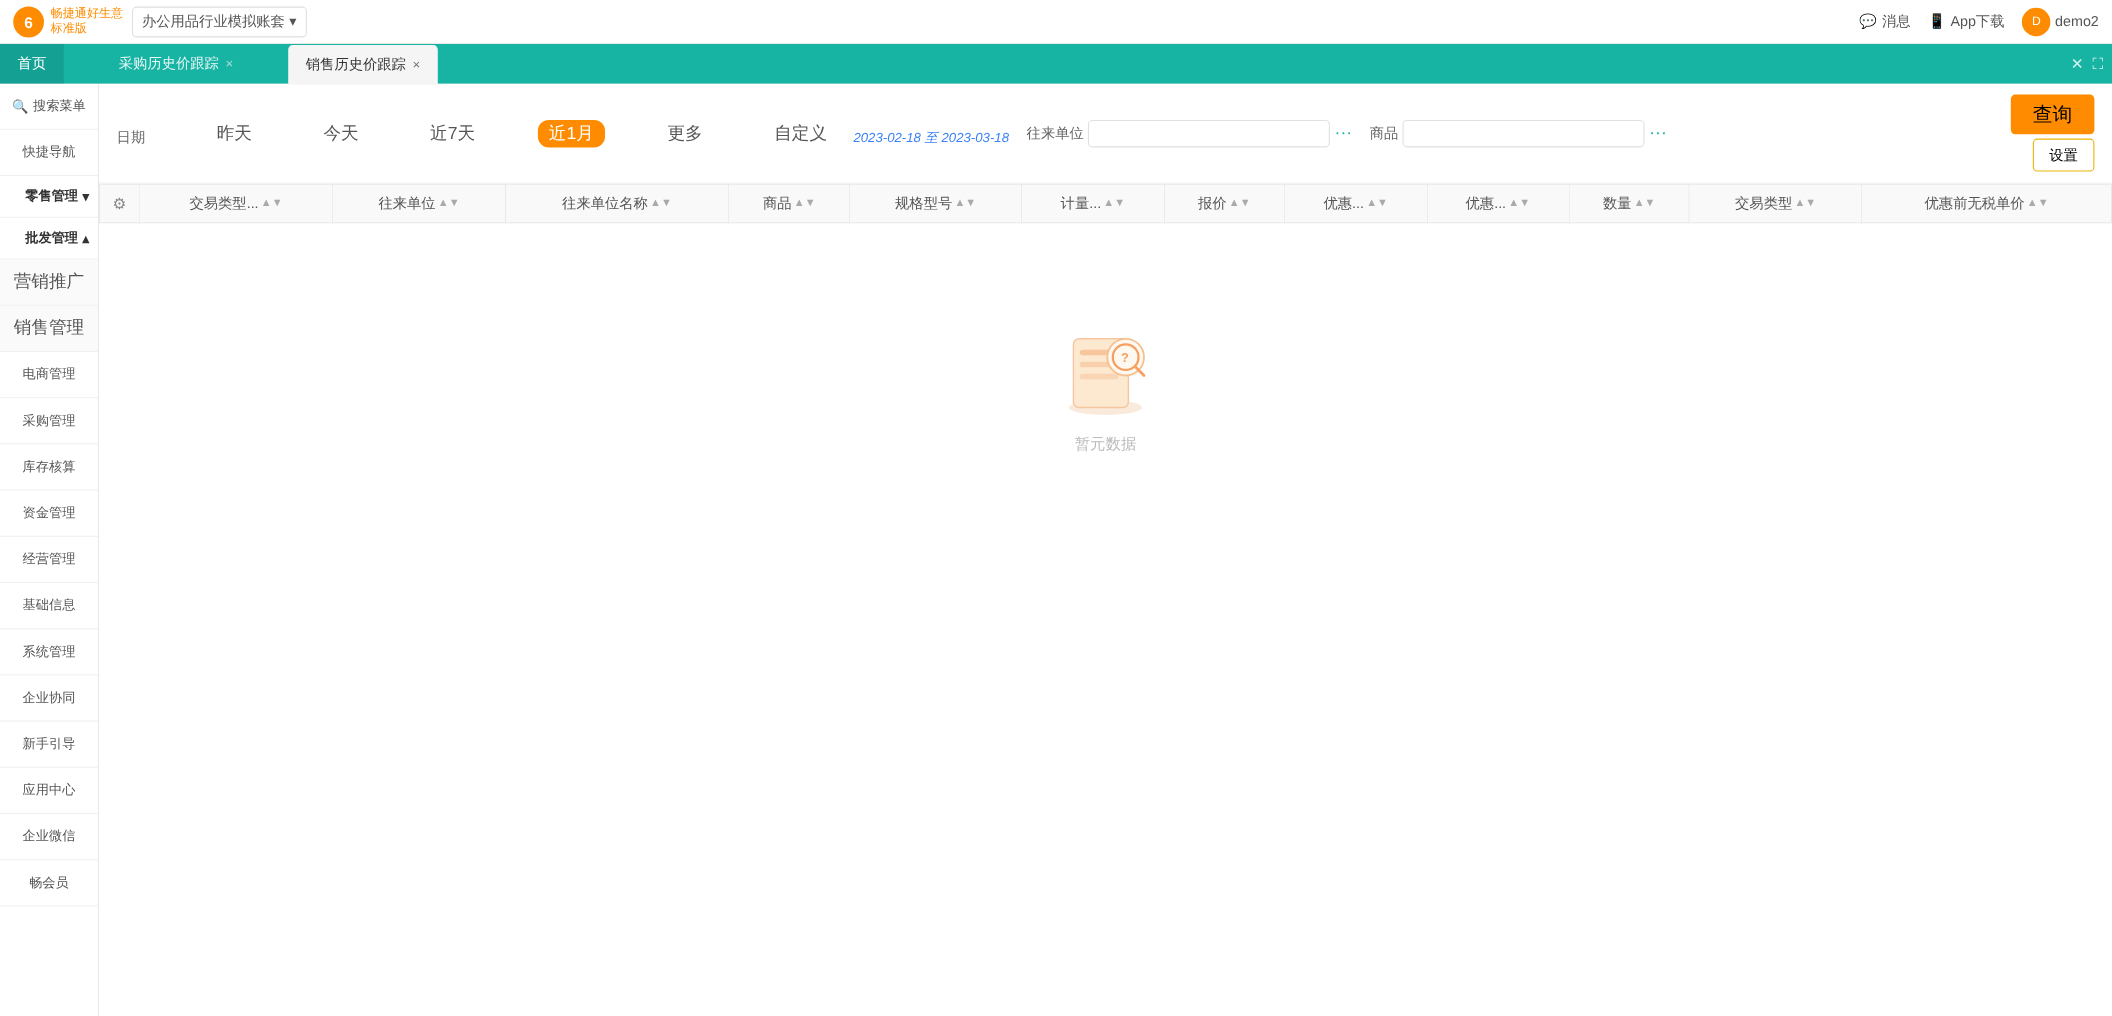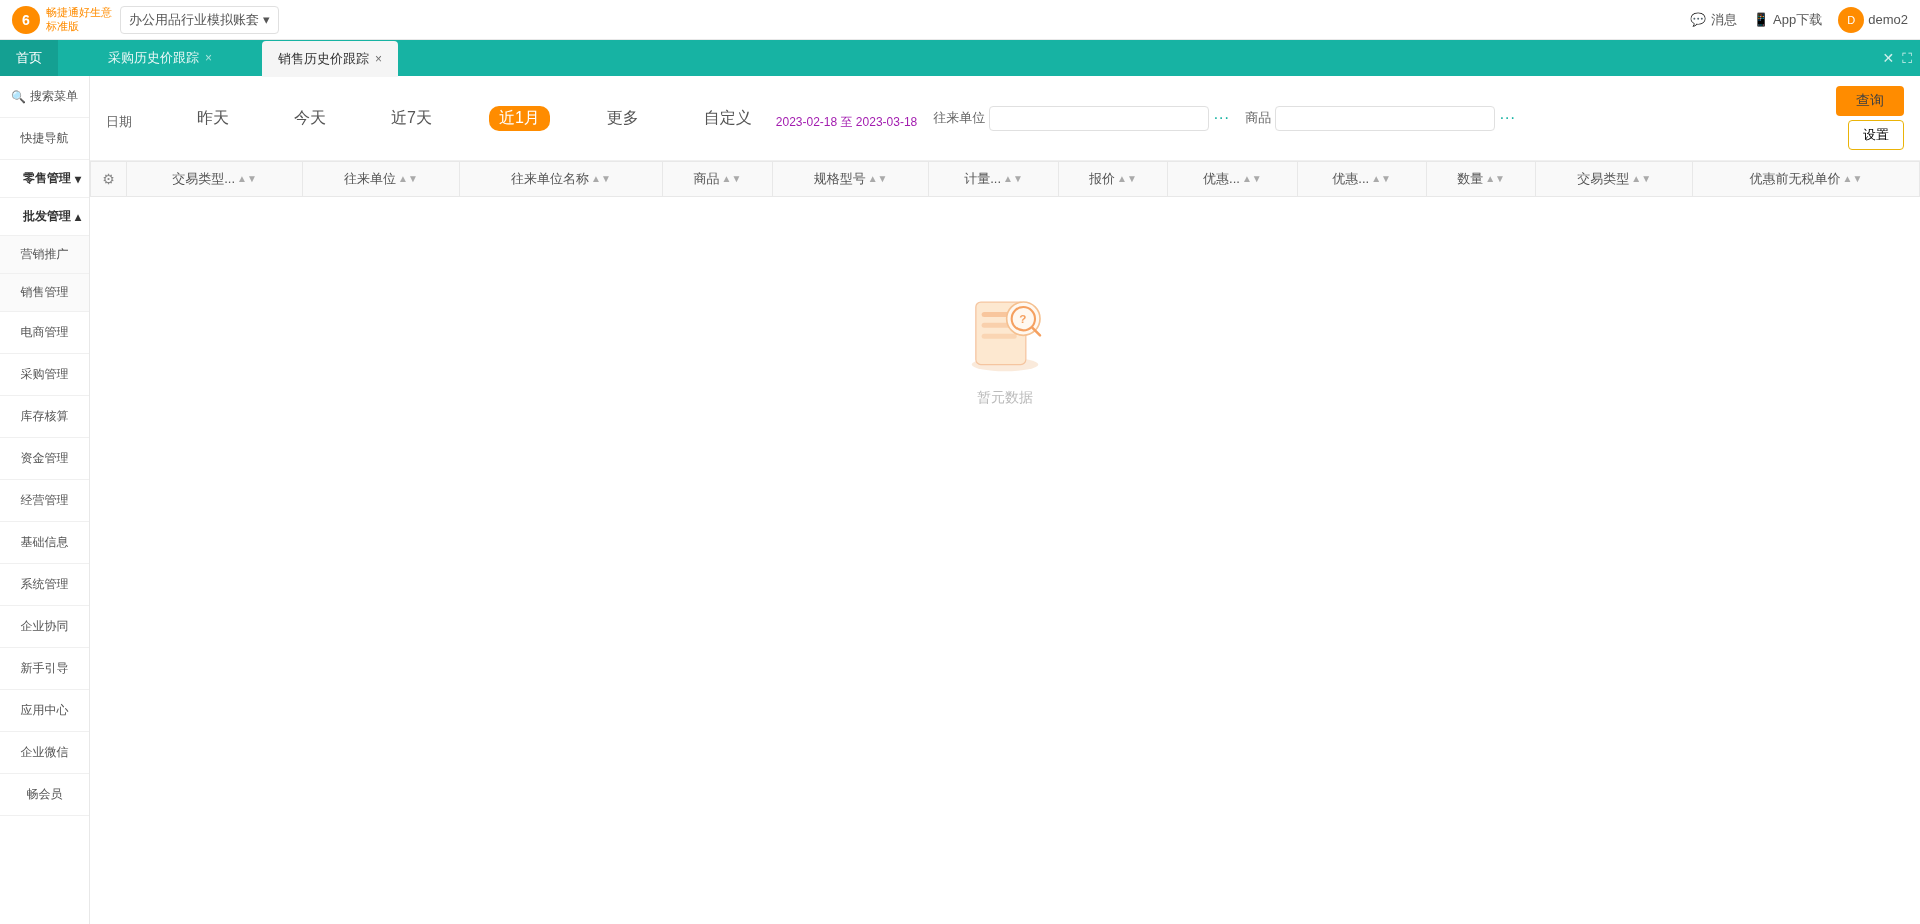--- a/index.html
+++ b/index.html
@@ -88,21 +88,21 @@
       display: flex;
       align-items: center;
       justify-content: flex-end;
       gap: 4px;
       border-bottom: 1px solid #f0f0f0;
     }
     .sidebar-sub-item {
       padding: 10px 8px;
       text-align: center;
       cursor: pointer;
-      font-size: 12px;
+      font-size: 16px;
       color: #555;
       border-bottom: 1px solid #f0f0f0;
       background: #fafafa;
     }
 
     
     .content-area {
       flex: 1;
       display: flex;
       flex-direction: column;
@@ -150,40 +150,40 @@
       padding: 2px 8px;
       border-radius: 3px;
       font-size: 16px;
       cursor: pointer;
       border: none;
       background: transparent;
       color: #555;
       margin-left: 45px;
     }
     .date-btn.active { background: #ff8c00; color: white; border-radius: 10px; padding: 2px 10px; }
-    .date-range-text { font-size: 12px; color: #a21caf; margin-left: 4px; }
+    .date-range-text { font-size: 12px; color: #3b82f6; margin-left: 4px; font-style: italic; }
     .filter-input-group { display: flex; align-items: center; gap: 4px; }
     .filter-input-label { color: #666; font-size: 13px; white-space: nowrap; }
     .filter-input {
       border: 1px solid #e0e0e0;
       border-radius: 4px;
       padding: 4px 8px;
       font-size: 13px;
       width: 200px;
       color: #333;
       outline: none;
     }
     .filter-dots { color: #17b3a3; cursor: pointer; font-size: 16px; }
     .query-btn {
       background: #ff8c00;
-      color: #404040;
+      color: #000000;
       border: none;
       border-radius: 4px;
       padding: 6px 20px;
-      font-size: 14px;
+      font-size: 18px;
       cursor: pointer;
     }
     .settings-btn {
       background: #fff;
       color: #000000;
       border: 1px solid #eab308;
       border-radius: 4px;
       padding: 5px 14px;
       font-size: 13px;
       cursor: pointer;

